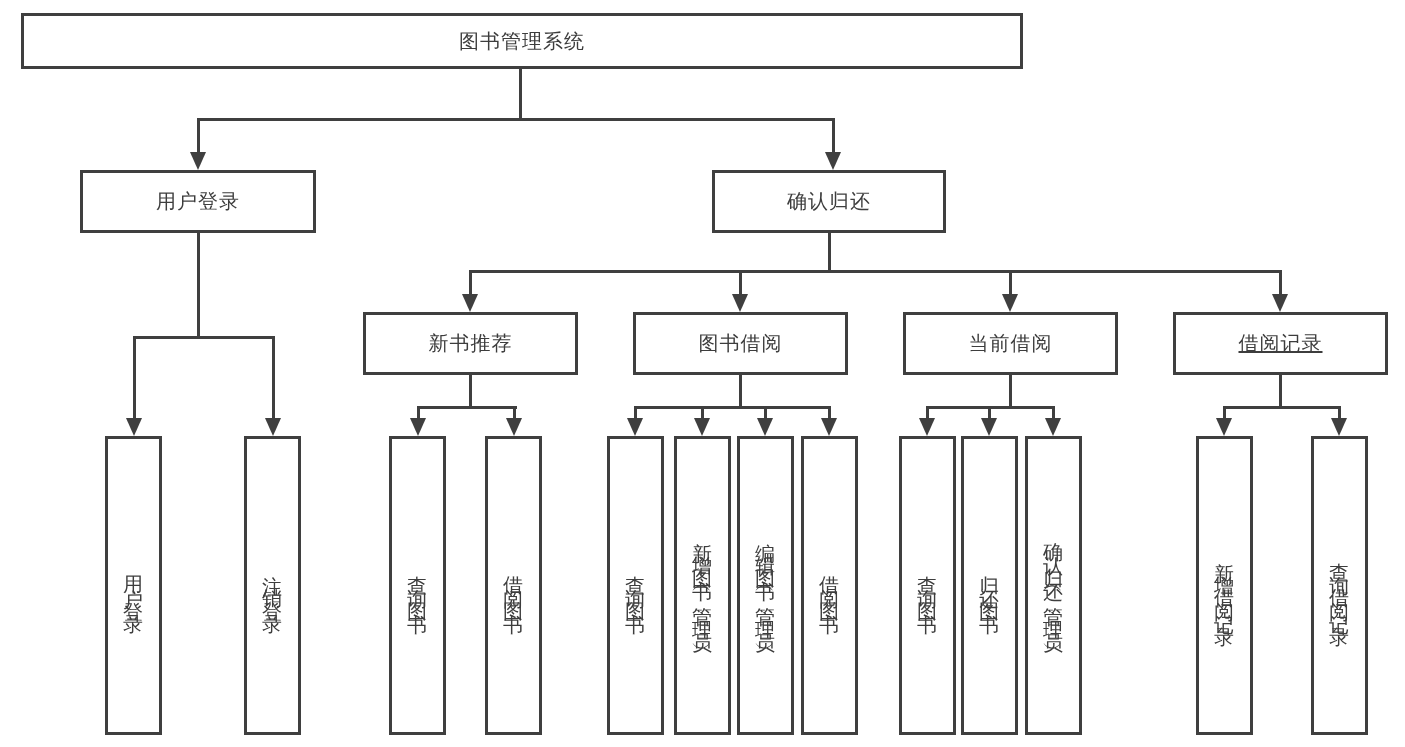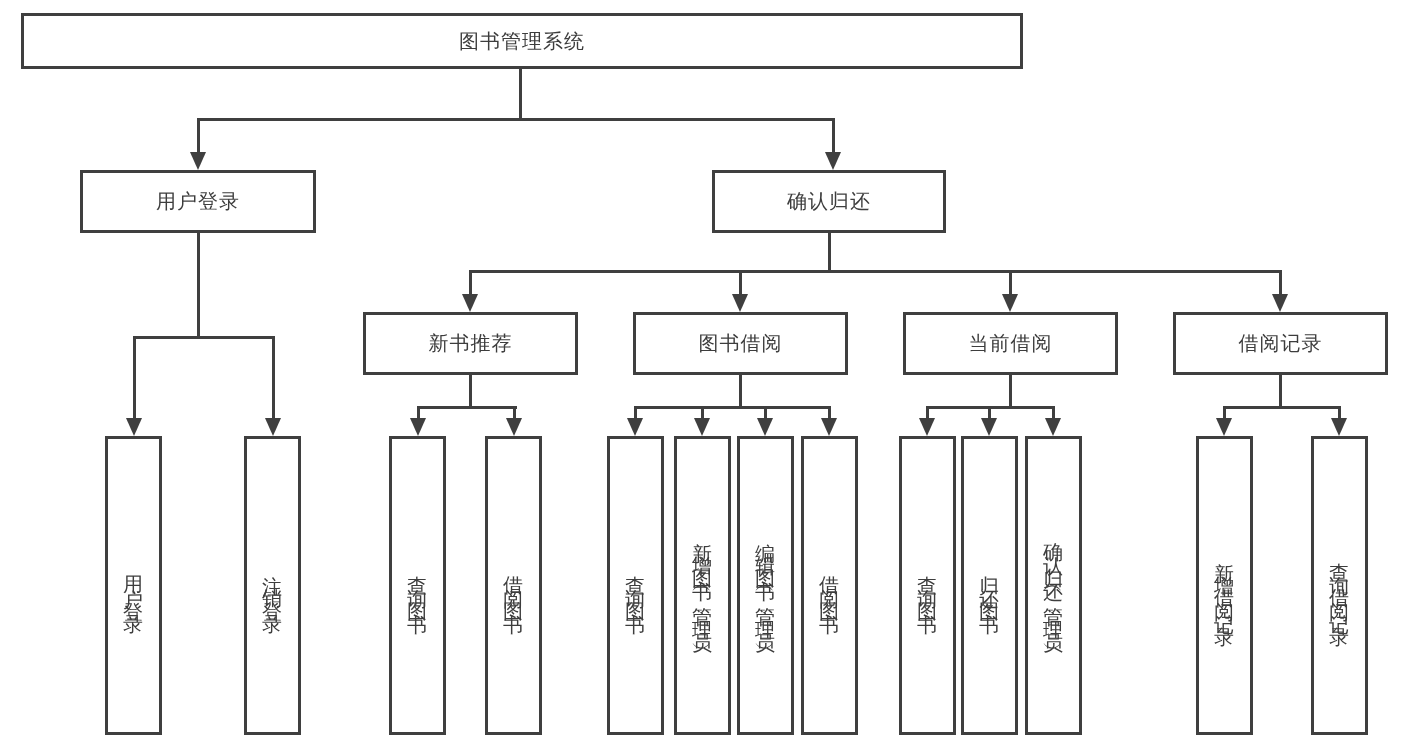--- a/index.html
+++ b/index.html
@@ -71,21 +71,21 @@
 
   <div class="node" style="left:633px;top:312px;width:215px;height:63px;">
     <span class="lbl">图书借阅</span>
   </div>
   <div class="node" style="left:363px;top:312px;width:215px;height:63px;">
     <span class="lbl">新书推荐</span>
   </div>
   <div class="node" style="left:903px;top:312px;width:215px;height:63px;">
     <span class="lbl">当前借阅</span>
   </div>
-  <div class="node" style="left:1173px;top:312px;width:215px;height:63px;">
+  <div class="node" style="left:1173px;top:312px;width:215px;height:63px;text-decoration:underline;">
     <span class="lbl">借阅记录</span>
   </div>
 
   <div class="vline" style="left:469px;top:375px;height:34px;"></div>
   <div class="hline" style="left:417px;top:406px;width:100px;"></div>
   <div class="vline" style="left:417px;top:406px;height:12px;"></div>
   <div class="arrow" style="left:410px;top:418px;"></div>
   <div class="vline" style="left:513px;top:406px;height:12px;"></div>
   <div class="arrow" style="left:506px;top:418px;"></div>
 

